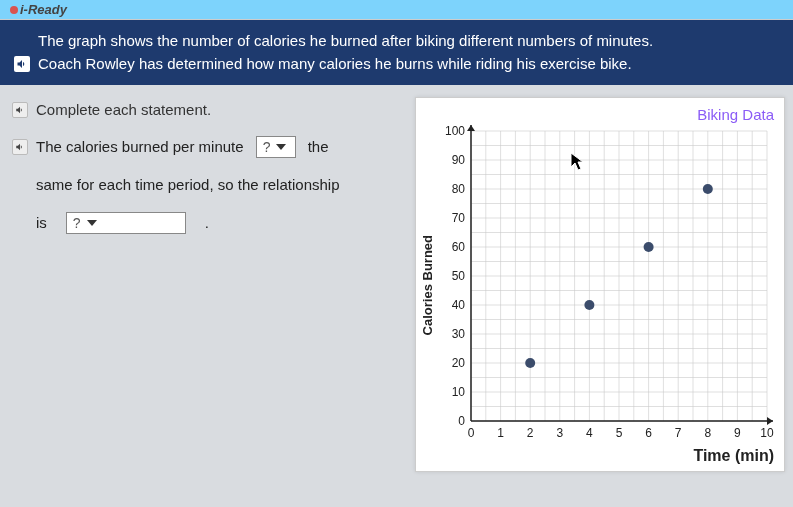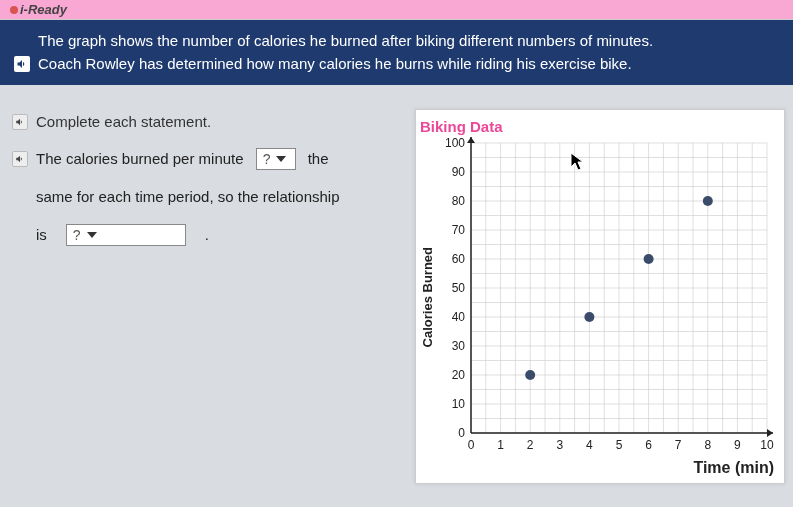--- a/index.html
+++ b/index.html
@@ -7,21 +7,21 @@
       width: 793px;
       height: 507px;
       font-family: Arial, sans-serif;
       background: #d9dce0;
       overflow: hidden;
       position: relative;
     }
     .top-bar {
       display: flex;
       align-items: center;
-      background: #f9a8d4;
+      background: #7dd3fc;
       padding: 2px 10px;
       font-size: 13px;
       color: #555;
       border-bottom: 1px solid #ccc;
     }
     .brand {
       font-weight: bold;
       display: flex;
       align-items: center;
       gap: 2px;
@@ -45,21 +45,21 @@
     }
     .banner .row { display: flex; align-items: center; gap: 8px; }
     .speaker-icon {
       width: 16px; height: 16px; flex: 0 0 16px;
       display: inline-flex; align-items: center; justify-content: center;
       background: #fff; border-radius: 2px;
     }
     .speaker-icon svg { fill: #1e3a6e; }
     .content {
       display: flex;
-      padding: 24px 8px 8px 12px;
+      padding: 12px 8px 8px 12px;
       gap: 8px;
     }
     .left {
       flex: 1;
       padding-top: 4px;
     }
     .stmt-row {
       display: flex;
       align-items: center;
       gap: 8px;
@@ -97,24 +97,24 @@
     }
     .line-text { line-height: 2; }
     .right {
       background: #fff;
       border: 1px solid #ccc;
       padding: 8px 10px 6px 4px;
       width: 370px;
       box-shadow: 0 0 4px rgba(0,0,0,0.1);
     }
     .chart-title {
-      text-align: left;
-      font-weight: bold;
+      text-align: right;
+      font-weight: normal;
       font-size: 15px;
-      color: #ec4899;
+      color: #8b5cf6;
       margin-bottom: 2px;
     }
     .chart-wrap {
       display: flex;
       align-items: center;
     }
     .ylabel {
       writing-mode: vertical-rl;
       transform: rotate(180deg);
       font-weight: bold;

